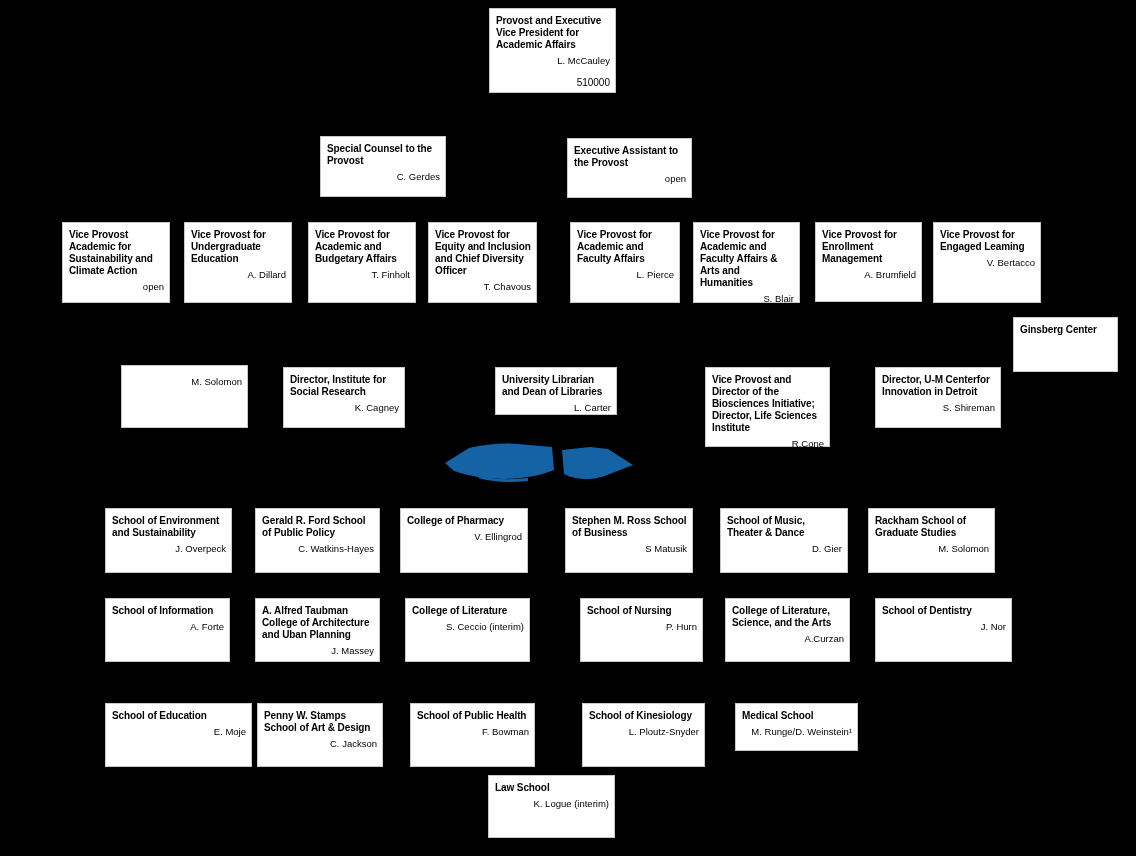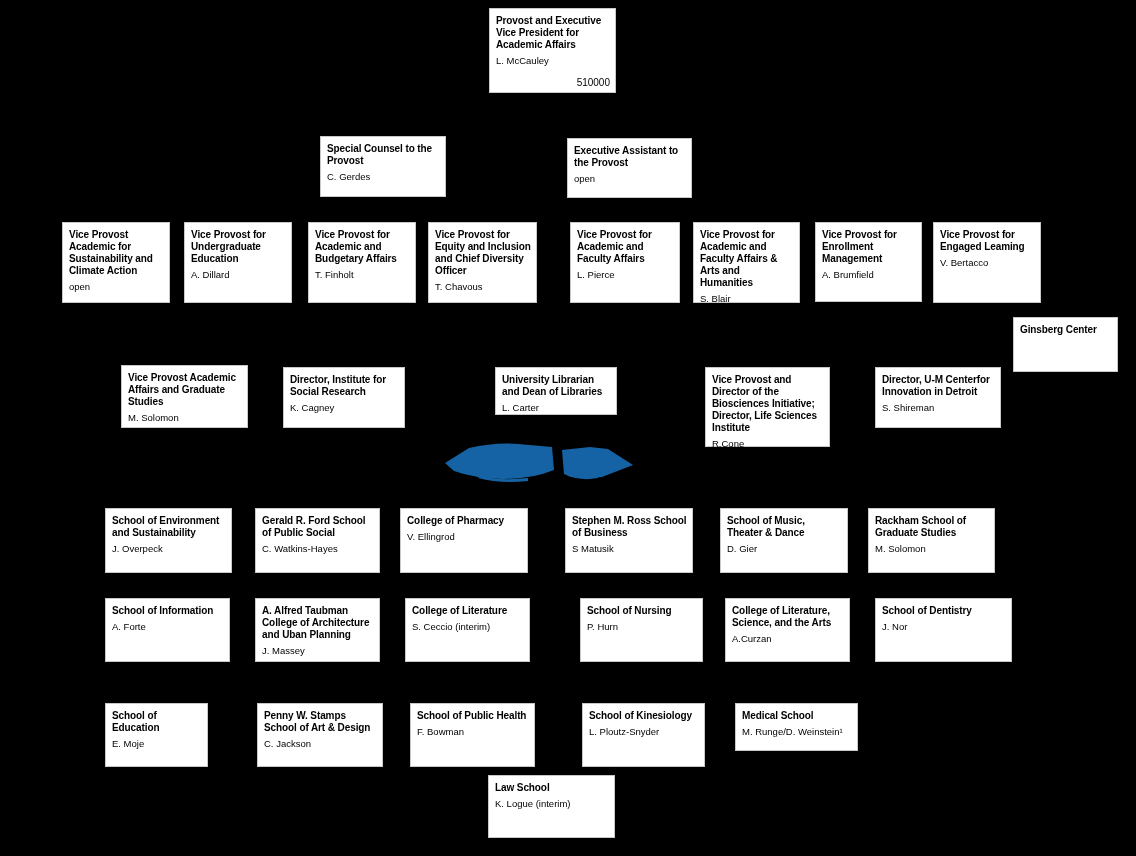--- a/index.html
+++ b/index.html
@@ -5,21 +5,21 @@
   html,body{margin:0;padding:0;background:#000;}
   #canvas{
     position:relative;width:1136px;height:856px;background:#000000;
     font-family:"Liberation Sans",sans-serif;overflow:hidden;
   }
   .box{
     position:absolute;background:#ffffff;border:1px solid #c8c8c8;
     box-sizing:border-box;padding:6px 5px 4px 6px;color:#000;
   }
   .t{font-weight:bold;font-size:10px;line-height:1.2;letter-spacing:-0.1px;}
-  .n{font-size:9.5px;line-height:1.15;margin-top:5px;}
+  .n{font-size:9.5px;line-height:1.15;margin-top:5px;text-align:right;}
   .code{position:absolute;right:5px;bottom:4px;font-size:10px;}
   .scribble{position:absolute;left:440px;top:440px;}
 </style>
 </head>
 <body>
 
 <div id="canvas">
 
   <div class="box" style="left:489px;top:8px;width:127px;height:85px">
     <div class="t">Provost and Executive Vice President for Academic Affairs</div>
@@ -67,21 +67,20 @@
   <div class="box" style="left:933px;top:222px;width:108px;height:81px">
     <div class="t">Vice Provost for Engaged Leaming</div>
     <div class="n">V. Bertacco</div>
   </div>
 
   <div class="box" style="left:1013px;top:317px;width:105px;height:55px">
     <div class="t">Ginsberg Center</div>
   </div>
 
   <div class="box" style="left:121px;top:365px;width:127px;height:63px">
-    <div class="t">Vice Provost Academic Affairs and Graduate Studies</div>
     <div class="n">M. Solomon</div>
   </div>
   <div class="box" style="left:283px;top:367px;width:122px;height:61px">
     <div class="t">Director, Institute for Social Research</div>
     <div class="n">K. Cagney</div>
   </div>
   <div class="box" style="left:495px;top:367px;width:122px;height:48px">
     <div class="t">University Librarian and Dean of Libraries</div>
     <div class="n">L. Carter</div>
   </div>
@@ -99,21 +98,21 @@
     <path d="M122 10 L150 7 L168 9 L193 25 L162 37 Q138 41 124 34 Z" fill="#1563a5"></path>
     <path d="M38 38 Q60 44 88 41 L88 38 Q60 41 40 36 Z" fill="#1563a5"></path>
     <path d="M128 36 Q142 41 158 38 L157 35 Q141 38 130 34 Z" fill="#1563a5"></path>
   </svg>
 
   <div class="box" style="left:105px;top:508px;width:127px;height:65px">
     <div class="t">School of Environment and Sustainability</div>
     <div class="n">J. Overpeck</div>
   </div>
   <div class="box" style="left:255px;top:508px;width:125px;height:65px">
-    <div class="t">Gerald R. Ford School of Public Social</div>
+    <div class="t">Gerald R. Ford School of Public Policy</div>
     <div class="n">C. Watkins-Hayes</div>
   </div>
   <div class="box" style="left:400px;top:508px;width:128px;height:65px">
     <div class="t">College of Pharmacy</div>
     <div class="n">V. Ellingrod</div>
   </div>
   <div class="box" style="left:565px;top:508px;width:128px;height:65px">
     <div class="t">Stephen M. Ross School of Business</div>
     <div class="n">S Matusik</div>
   </div>
@@ -144,21 +143,21 @@
   </div>
   <div class="box" style="left:725px;top:598px;width:125px;height:64px">
     <div class="t">College of Literature, Science, and the Arts</div>
     <div class="n">A.Curzan</div>
   </div>
   <div class="box" style="left:875px;top:598px;width:137px;height:64px">
     <div class="t">School of Dentistry</div>
     <div class="n">J. Nor</div>
   </div>
 
-  <div class="box" style="left:105px;top:703px;width:103px;height:64px">
+  <div class="box" style="left:105px;top:703px;width:147px;height:64px">
     <div class="t">School of Education</div>
     <div class="n">E. Moje</div>
   </div>
   <div class="box" style="left:257px;top:703px;width:126px;height:64px">
     <div class="t">Penny W. Stamps School of Art &amp; Design</div>
     <div class="n">C. Jackson</div>
   </div>
   <div class="box" style="left:410px;top:703px;width:125px;height:64px">
     <div class="t">School of Public Health</div>
     <div class="n">F. Bowman</div>

